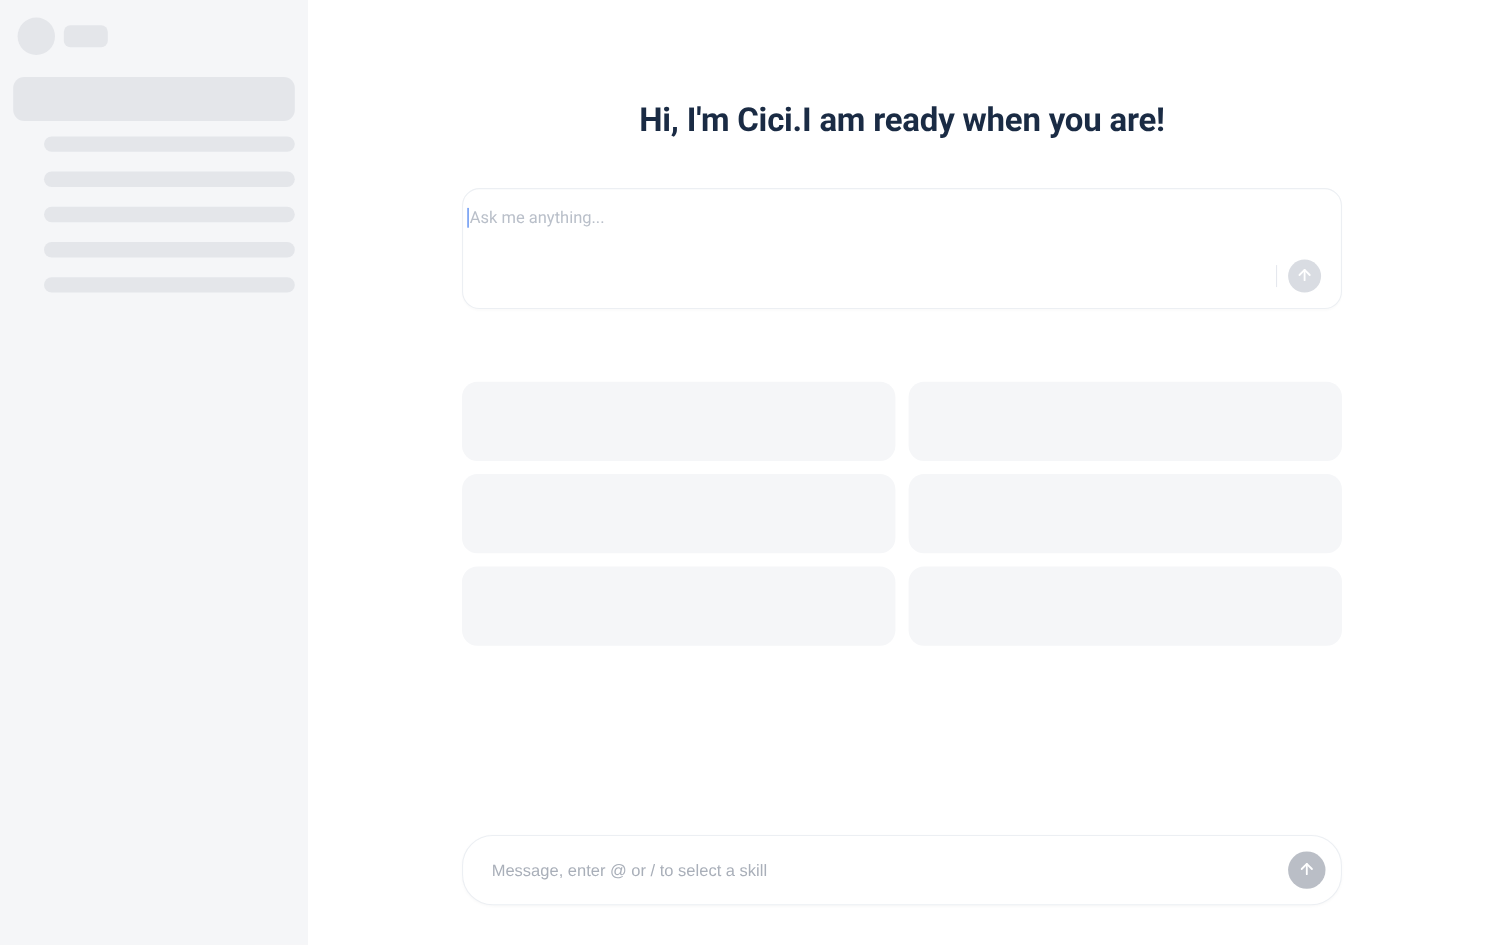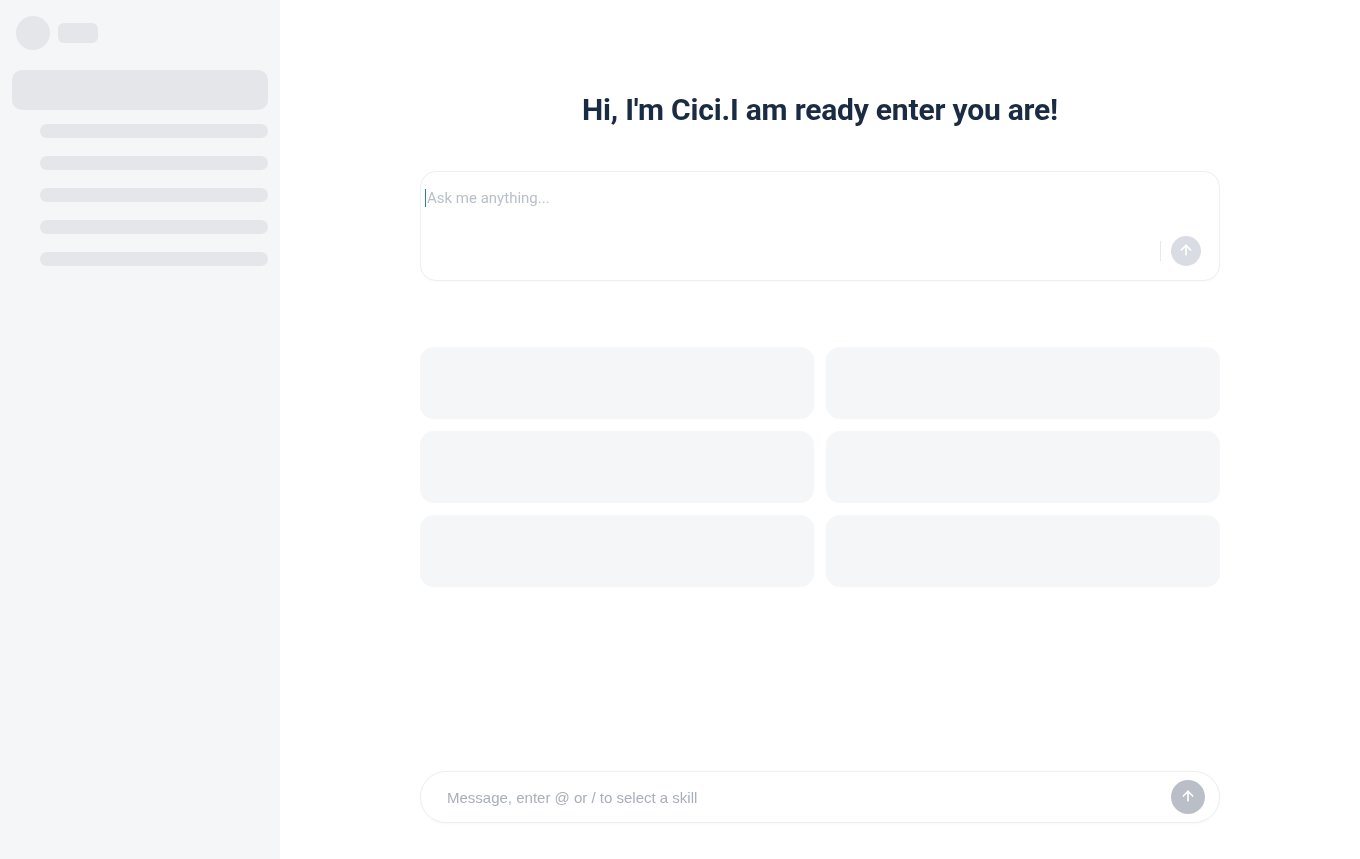--- a/index.html
+++ b/index.html
@@ -162,21 +162,21 @@
       height: 72px;
       background: #f5f6f8;
       border-radius: 14px;
     }
     
     
     .bottom-bar {
       position: absolute;
       bottom: 36px;
       width: 800px;
-      height: 52px;
+      height: 64px;
       background: #ffffff;
       border: 1px solid #eceff3;
       border-radius: 28px;
       display: flex;
       align-items: center;
       padding: 0 14px 0 26px;
       box-shadow: 0 1px 3px rgba(0,0,0,0.03);
     }
     
     .bottom-input {
@@ -219,21 +219,21 @@
   </div>
   <div class="sidebar-big-placeholder"></div>
   <div class="sidebar-line-placeholder"></div>
   <div class="sidebar-line-placeholder"></div>
   <div class="sidebar-line-placeholder"></div>
   <div class="sidebar-line-placeholder"></div>
   <div class="sidebar-line-placeholder"></div>
 </aside>
 
 <main class="main">
-  <h1 class="greeting">Hi, I'm Cici.I am ready enter you are!</h1>
+  <h1 class="greeting">Hi, I'm Cici.I am ready when you are!</h1>
 
   <div class="ask-box">
     <div class="ask-input-area">
       <div class="ask-cursor"></div>
       <span class="ask-placeholder">Ask me anything...</span>
     </div>
     <div class="ask-footer">
       <div class="vertical-sep"></div>
       <button class="send-btn">
         <span>

